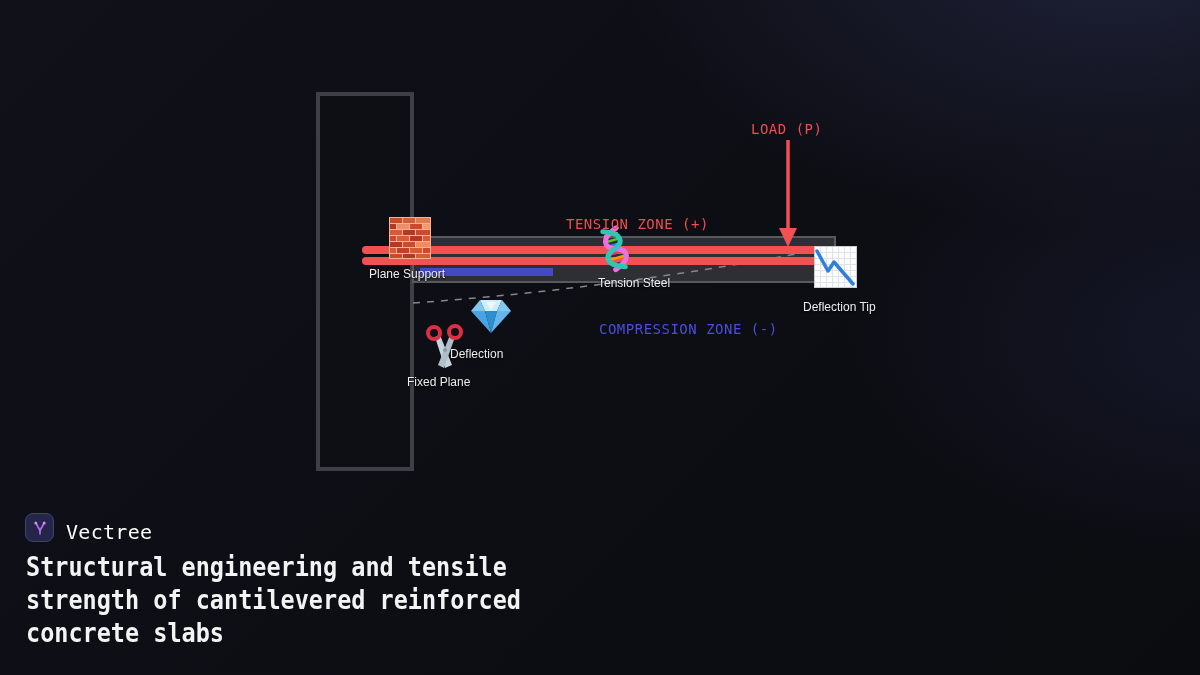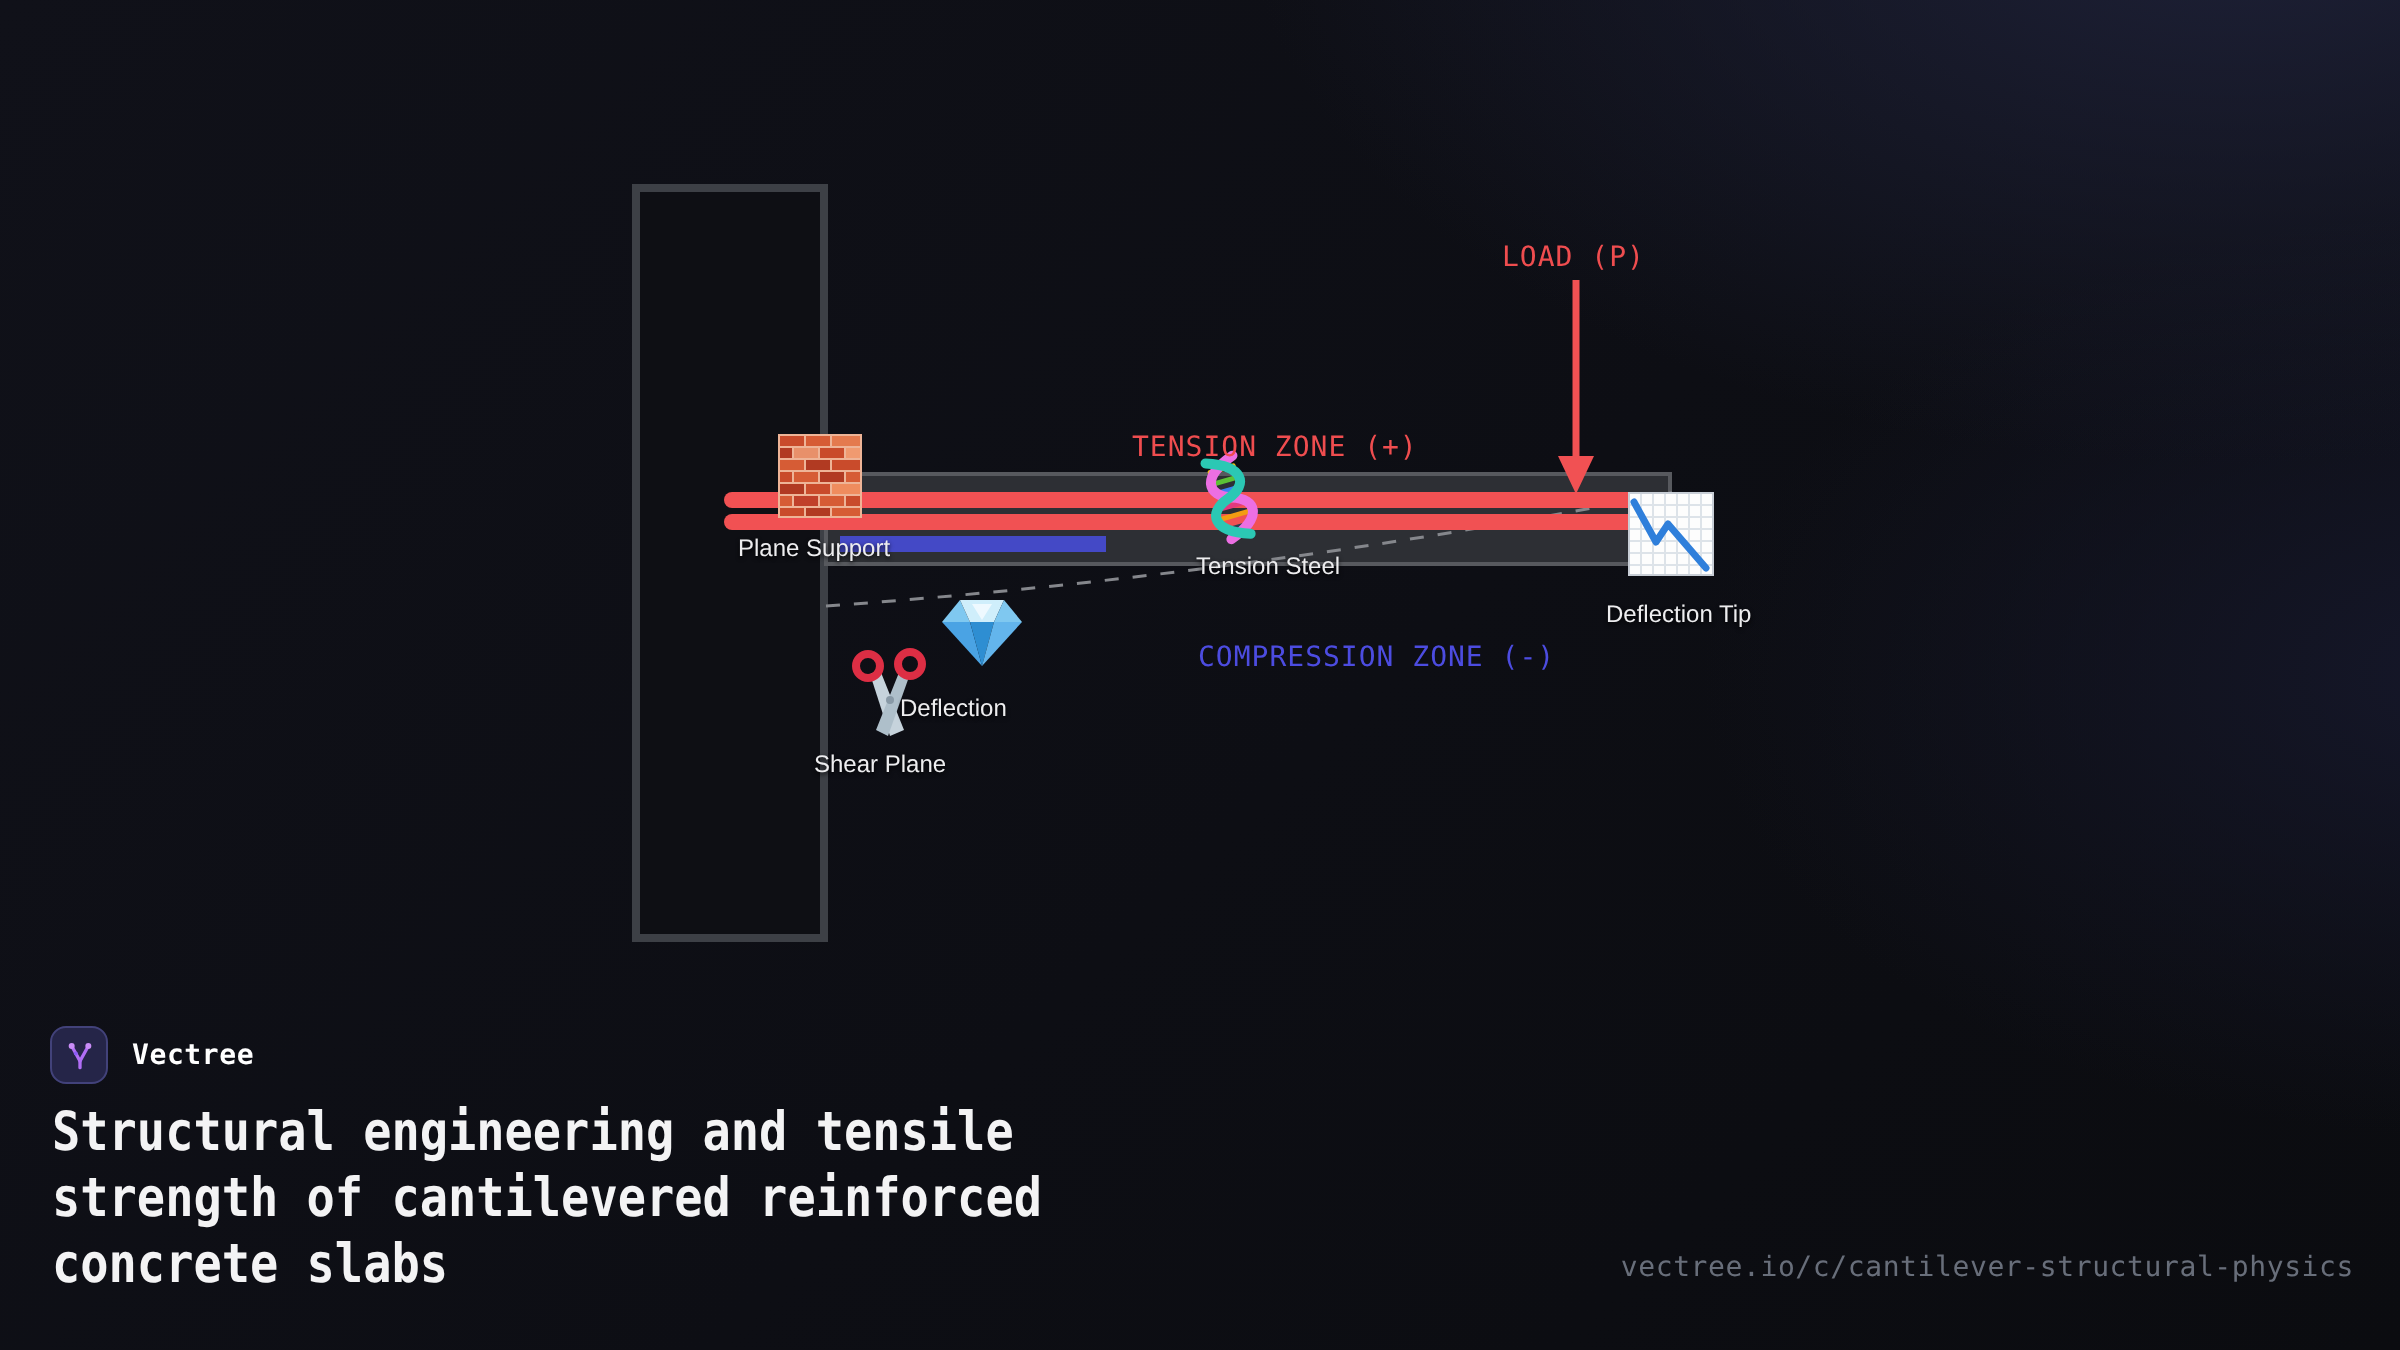--- a/index.html
+++ b/index.html
@@ -19,21 +19,21 @@
   .rebar1{left:362px;top:246px;width:470px;}
   .rebar2{left:362px;top:257px;width:476px;}
   .support-bar{left:420px;top:268px;width:133px;height:8px;background:#4449c6;}
   .overlay{left:0;top:0;width:1200px;height:675px;pointer-events:none;}
   
   .lbl{font-size:12px;color:#ededef;text-shadow:0 1px 2px rgba(0,0,0,.9);white-space:nowrap;}
   .zone{font-family:"DejaVu Sans Mono",monospace;font-size:14px;letter-spacing:.5px;white-space:nowrap;}
   .zone.red{color:#ef4d4f;}
   .zone.blue{color:#4c4ce0;margin-top:20px;}
   .brand-logo{left:25px;top:513px;width:29px;height:29px;border-radius:8px;background:#252548;border:1px solid #42427a;box-sizing:border-box;display:flex;align-items:center;justify-content:center;}
-  .brand-name{left:66px;top:520px;font-family:"DejaVu Sans Mono",monospace;font-weight:bold;font-size:14px;color:#ffffff;letter-spacing:.3px;}
+  .brand-name{left:66px;top:520px;font-family:"DejaVu Sans Mono",monospace;font-weight:normal;font-size:20px;color:#ffffff;letter-spacing:.3px;}
   .title{left:26px;top:550px;font-family:"DejaVu Sans Mono",monospace;font-weight:bold;font-size:27px;line-height:33px;color:#f3f3f4;transform:scaleX(.87);transform-origin:left top;white-space:nowrap;}
   .url{right:23px;top:626px;font-family:"DejaVu Sans Mono",monospace;font-size:14px;color:#686e7a;letter-spacing:.3px;}
   .icon{pointer-events:none;}
 </style>
 </head>
 <body>
 
 <div class="stage">
 
   <div class="abs column"></div>
@@ -133,21 +133,21 @@
     <polyline points="3,5 14,25 20,16 39,38" fill="none" stroke="#2f7fdb" stroke-width="3.5" stroke-linejoin="round" stroke-linecap="round"></polyline>
   </svg>
 
   <div class="abs zone red" style="left:751px;top:121px">LOAD (P)</div>
   <div class="abs zone red" style="left:566px;top:216px">TENSION ZONE (+)</div>
   <div class="abs zone blue" style="left:599px;top:301px">COMPRESSION ZONE (-)</div>
 
   <div class="abs lbl" style="left:369px;top:267px">Plane Support</div>
   <div class="abs lbl" style="left:598px;top:276px">Tension Steel</div>
   <div class="abs lbl" style="left:450px;top:347px">Deflection</div>
-  <div class="abs lbl" style="left:407px;top:375px">Shear Plane</div>
+  <div class="abs lbl" style="left:407px;top:375px">Fixed Plane</div>
   <div class="abs lbl" style="left:803px;top:300px">Deflection Tip</div>
 
   <div class="abs brand-logo">
     <svg width="20" height="20" viewBox="0 0 24 24">
       <g stroke="#b06ef5" stroke-width="2" stroke-linecap="round" fill="none">
         <path d="M7,6 L12,15 L17,6"></path>
         <path d="M12,15 L12,19"></path>
       </g>
       <circle cx="7" cy="6" r="1.8" fill="#c98df7"></circle>
       <circle cx="17" cy="6" r="1.8" fill="#c98df7"></circle>
@@ -155,15 +155,14 @@
     </svg>
   </div>
   <div class="abs brand-name">Vectree</div>
 
   <div class="abs title">
     <div>Structural engineering and tensile</div>
     <div>strength of cantilevered reinforced</div>
     <div>concrete slabs</div>
   </div>
 
-  <div class="abs url">vectree.io/c/cantilever-structural-physics</div>
 
 </div>
 
 </body></html>

